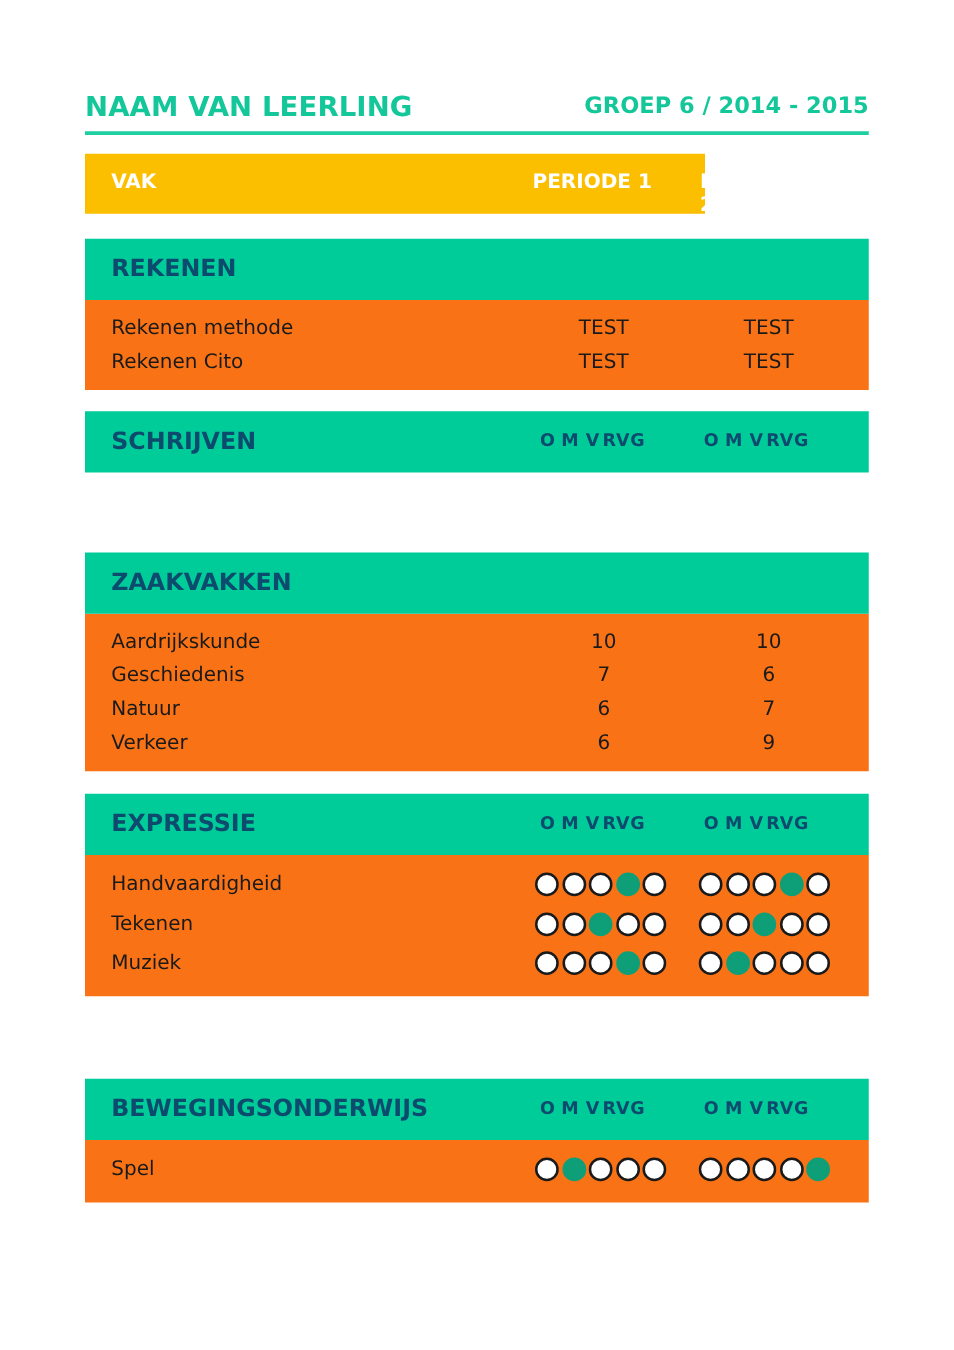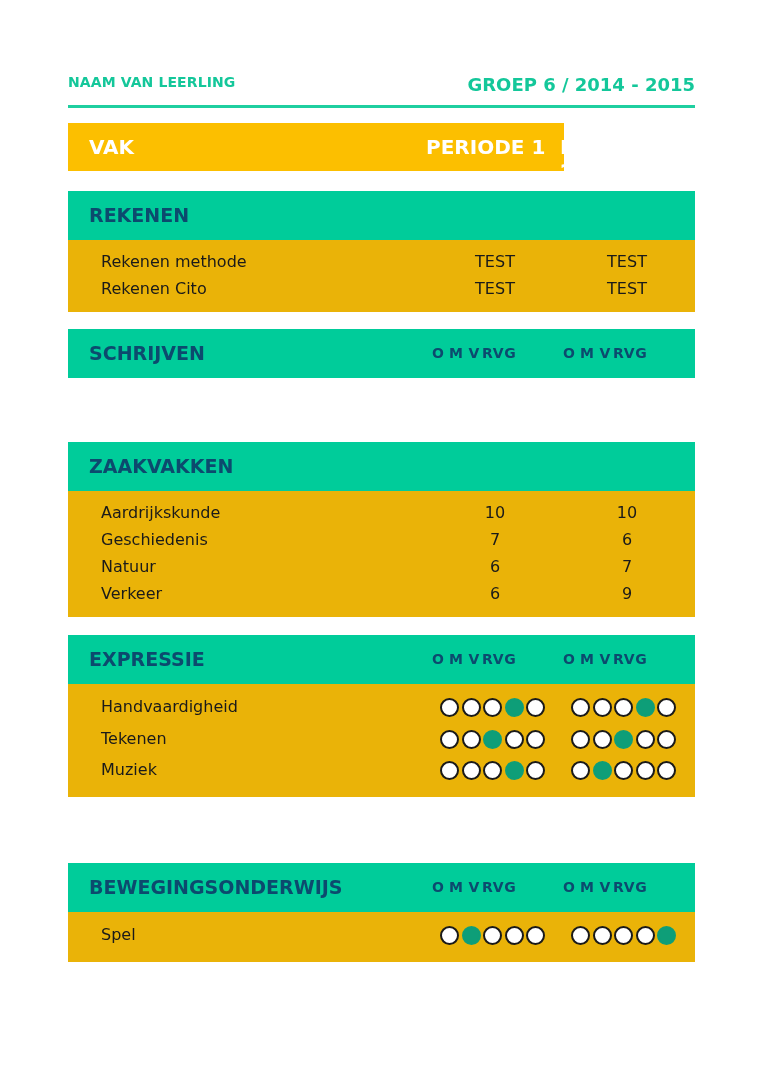--- a/index.html
+++ b/index.html
@@ -1,38 +1,38 @@
 <!DOCTYPE html>
 <html><head>
   <meta charset="utf-8">
   <style>
     * { box-sizing: border-box; margin: 0; padding: 0; }
     html, body { width: 763px; height: 1080px; background: #ffffff; }
     body { font-family: "DejaVu Sans", "Liberation Sans", sans-serif; color: #1a1a1a; position: relative; overflow: hidden; }
 
     .top-header { position: absolute; left: 68px; top: 72px; width: 627px; height: 36px; border-bottom: 3px solid #1fcfa0; }
-    .top-header .left { position: absolute; left: 0; top: 2px; font-size: 14px; font-weight: bold; color: #14c79a; letter-spacing: 0.1px; }
+    .top-header .left { position: absolute; left: 0; top: 2px; font-size: 22px; font-weight: bold; color: #14c79a; letter-spacing: 0.1px; }
     .top-header .right { position: absolute; right: 0; top: 2px; font-size: 18px; font-weight: bold; color: #14c79a; }
 
-    .vak-bar { position: absolute; left: 68px; top: 123px; width: 496px; height: 48px; background: #fcbf00; color: #fff; font-weight: bold; font-size: 20px; }
+    .vak-bar { position: absolute; left: 68px; top: 123px; width: 496px; height: 48px; background: #fcbf00; color: #fff; font-weight: bold; font-size: 16px; }
     .vak-bar .vak { position: absolute; left: 21px; top: 12px; }
     .vak-bar .p1 { position: absolute; left: 358px; top: 12px; }
     .vak-bar .p2 { position: absolute; left: 492px; top: 12px; }
 
     .section { position: absolute; left: 68px; width: 627px; }
     .sec-head { height: 49px; background: #00cc9a; color: #0c4a6e; position: relative; }
     .sec-head .title { position: absolute; left: 21px; top: 13px; font-size: 19px; font-weight: bold; }
     .sec-head .scale { position: absolute; top: 16px; font-size: 14px; font-weight: bold; display: flex; gap: 0; }
     .sec-head .scale span { display: inline-block; }
     .sec-head .scale.s1 { left: 362px; }
     .sec-head .scale.s2 { left: 493px; }
     .scale .lbl { width: 16px; text-align: center; }
     .scale .lbl.w { width: 20px; }
 
-    .sec-body { background: #eab308; padding: 9px 0 9px 12px; }
+    .sec-body { background: #f97316; padding: 9px 0 9px 0; }
     .row { position: relative; height: 27px; font-size: 16px; }
     .row .name { position: absolute; left: 21px; top: 3px; }
     .row .v1 { position: absolute; left: 380px; width: 70px; text-align: center; top: 3px; }
     .row .v2 { position: absolute; left: 512px; width: 70px; text-align: center; top: 3px; }
 
     .dot-row { position: relative; height: 31.5px; font-size: 16px; }
     .dot-row .name { position: absolute; left: 21px; top: 4px; }
     .dots { position: absolute; top: 5px; display: flex; }
     .dots.d1 { left: 360px; }
     .dots.d2 { left: 491px; }

